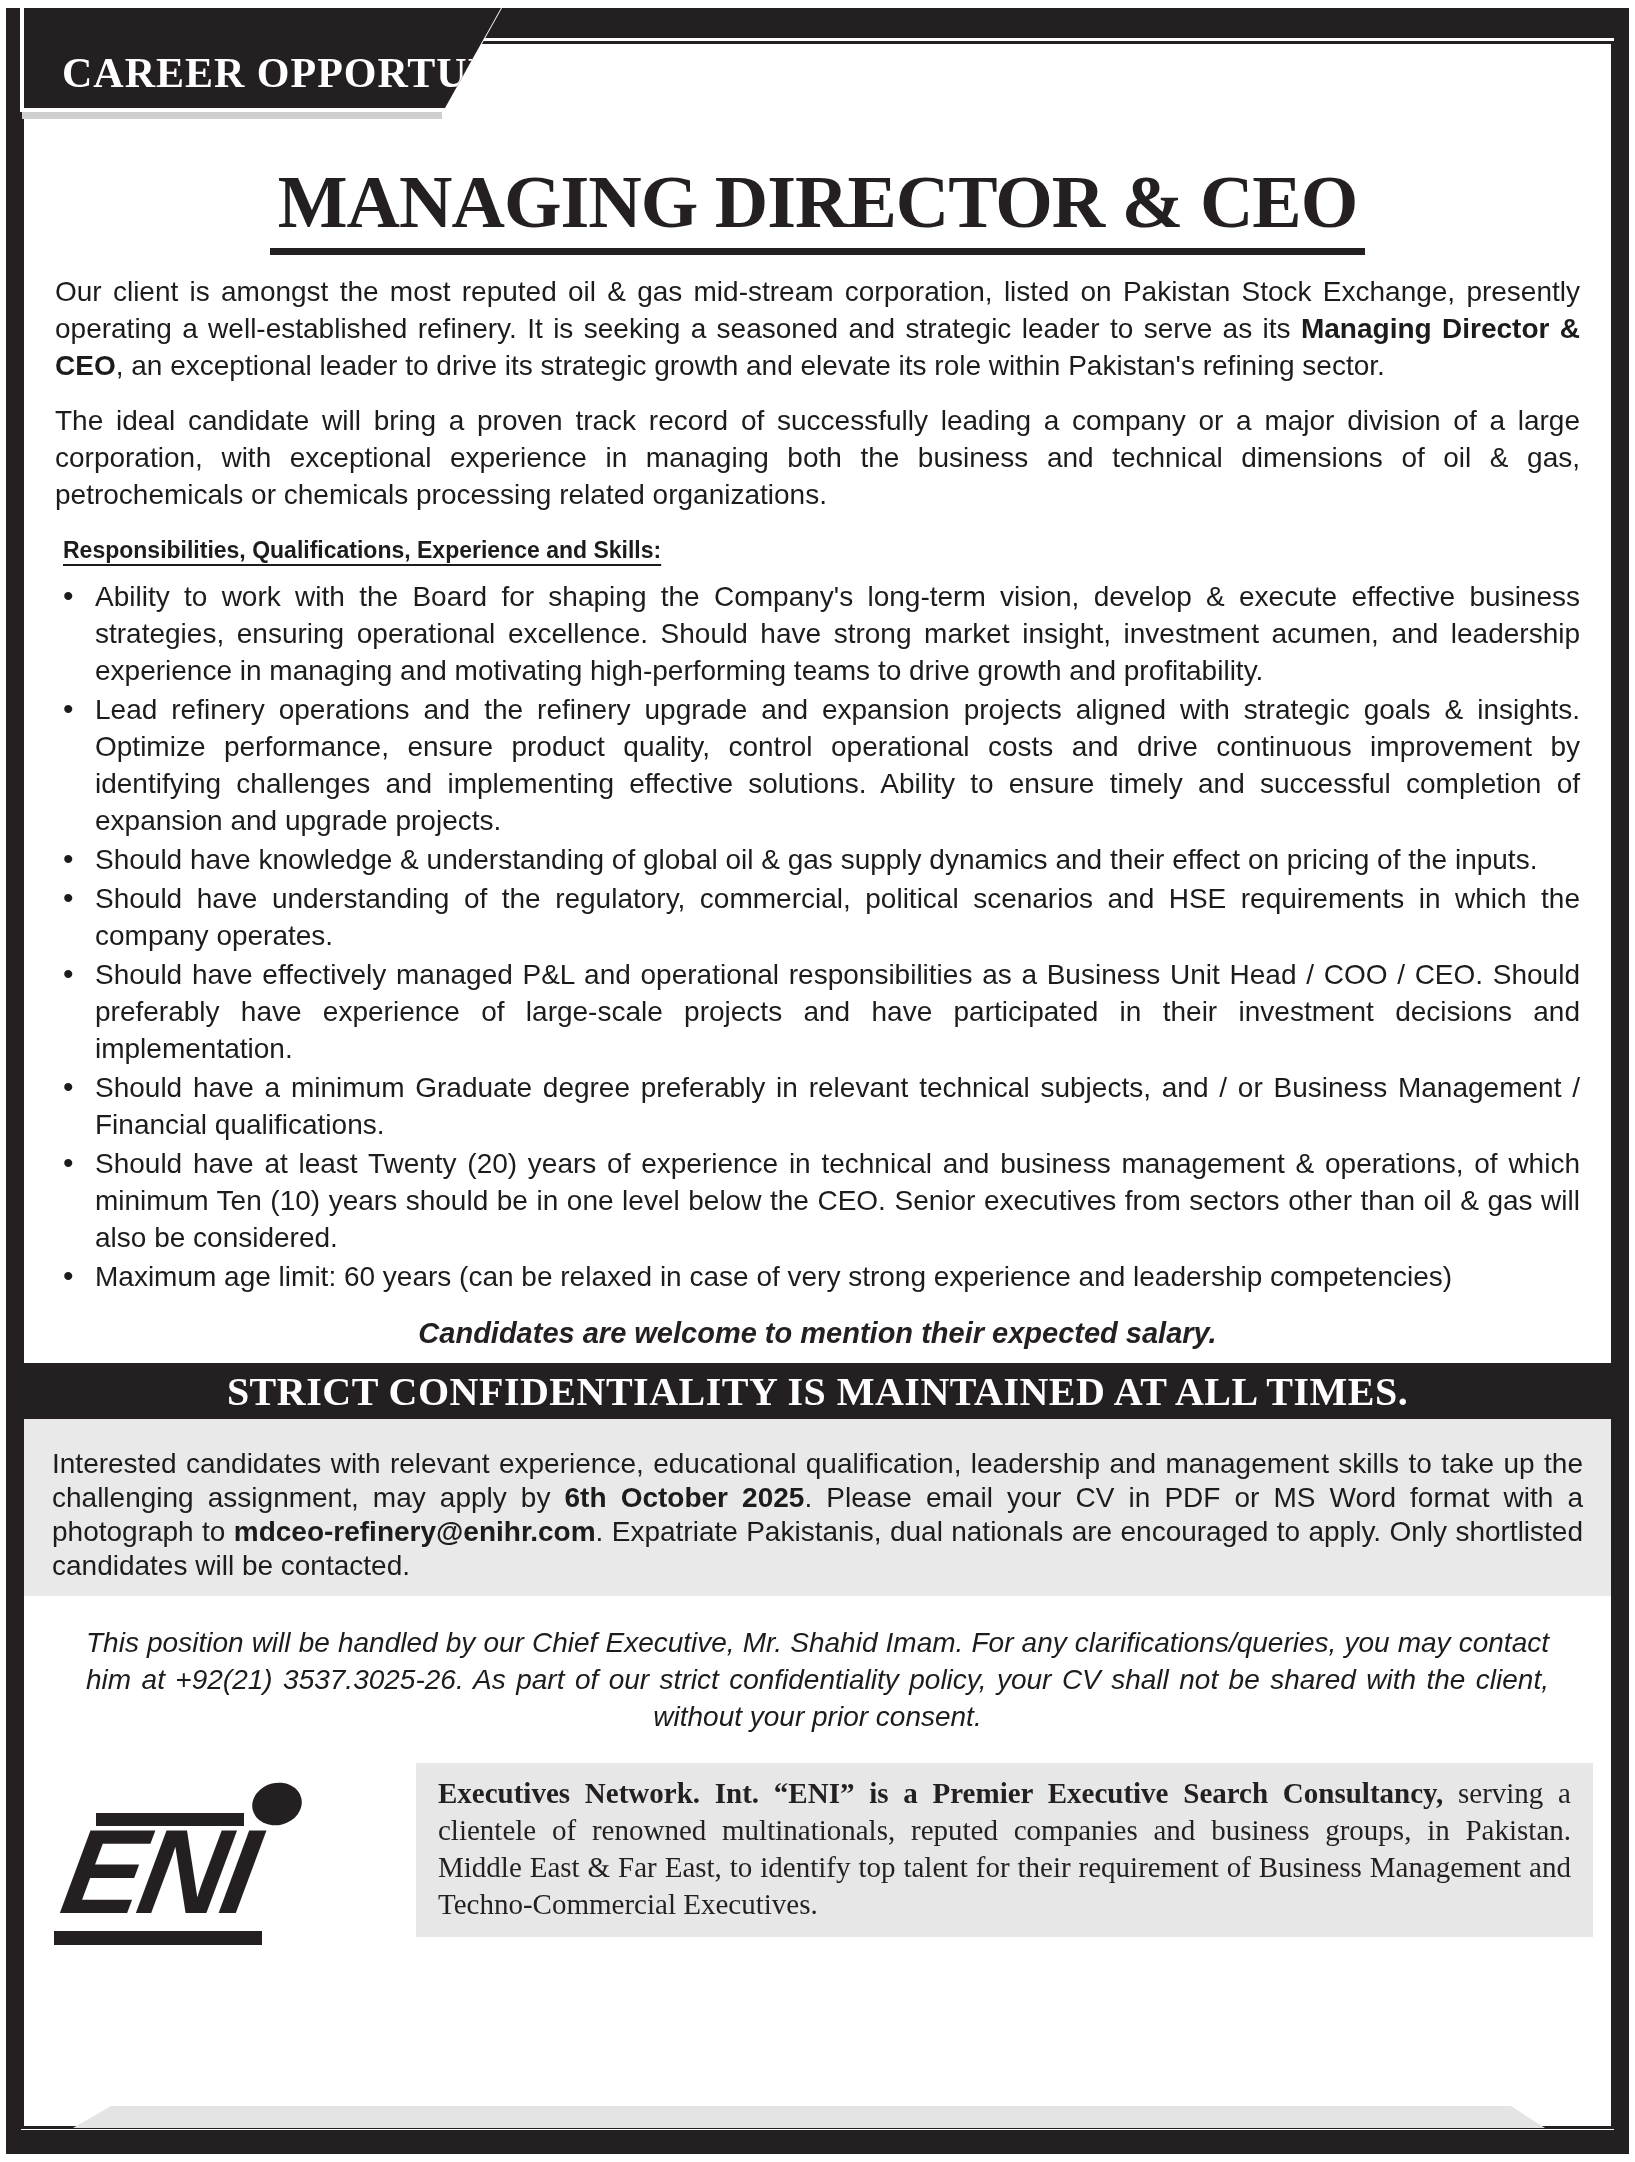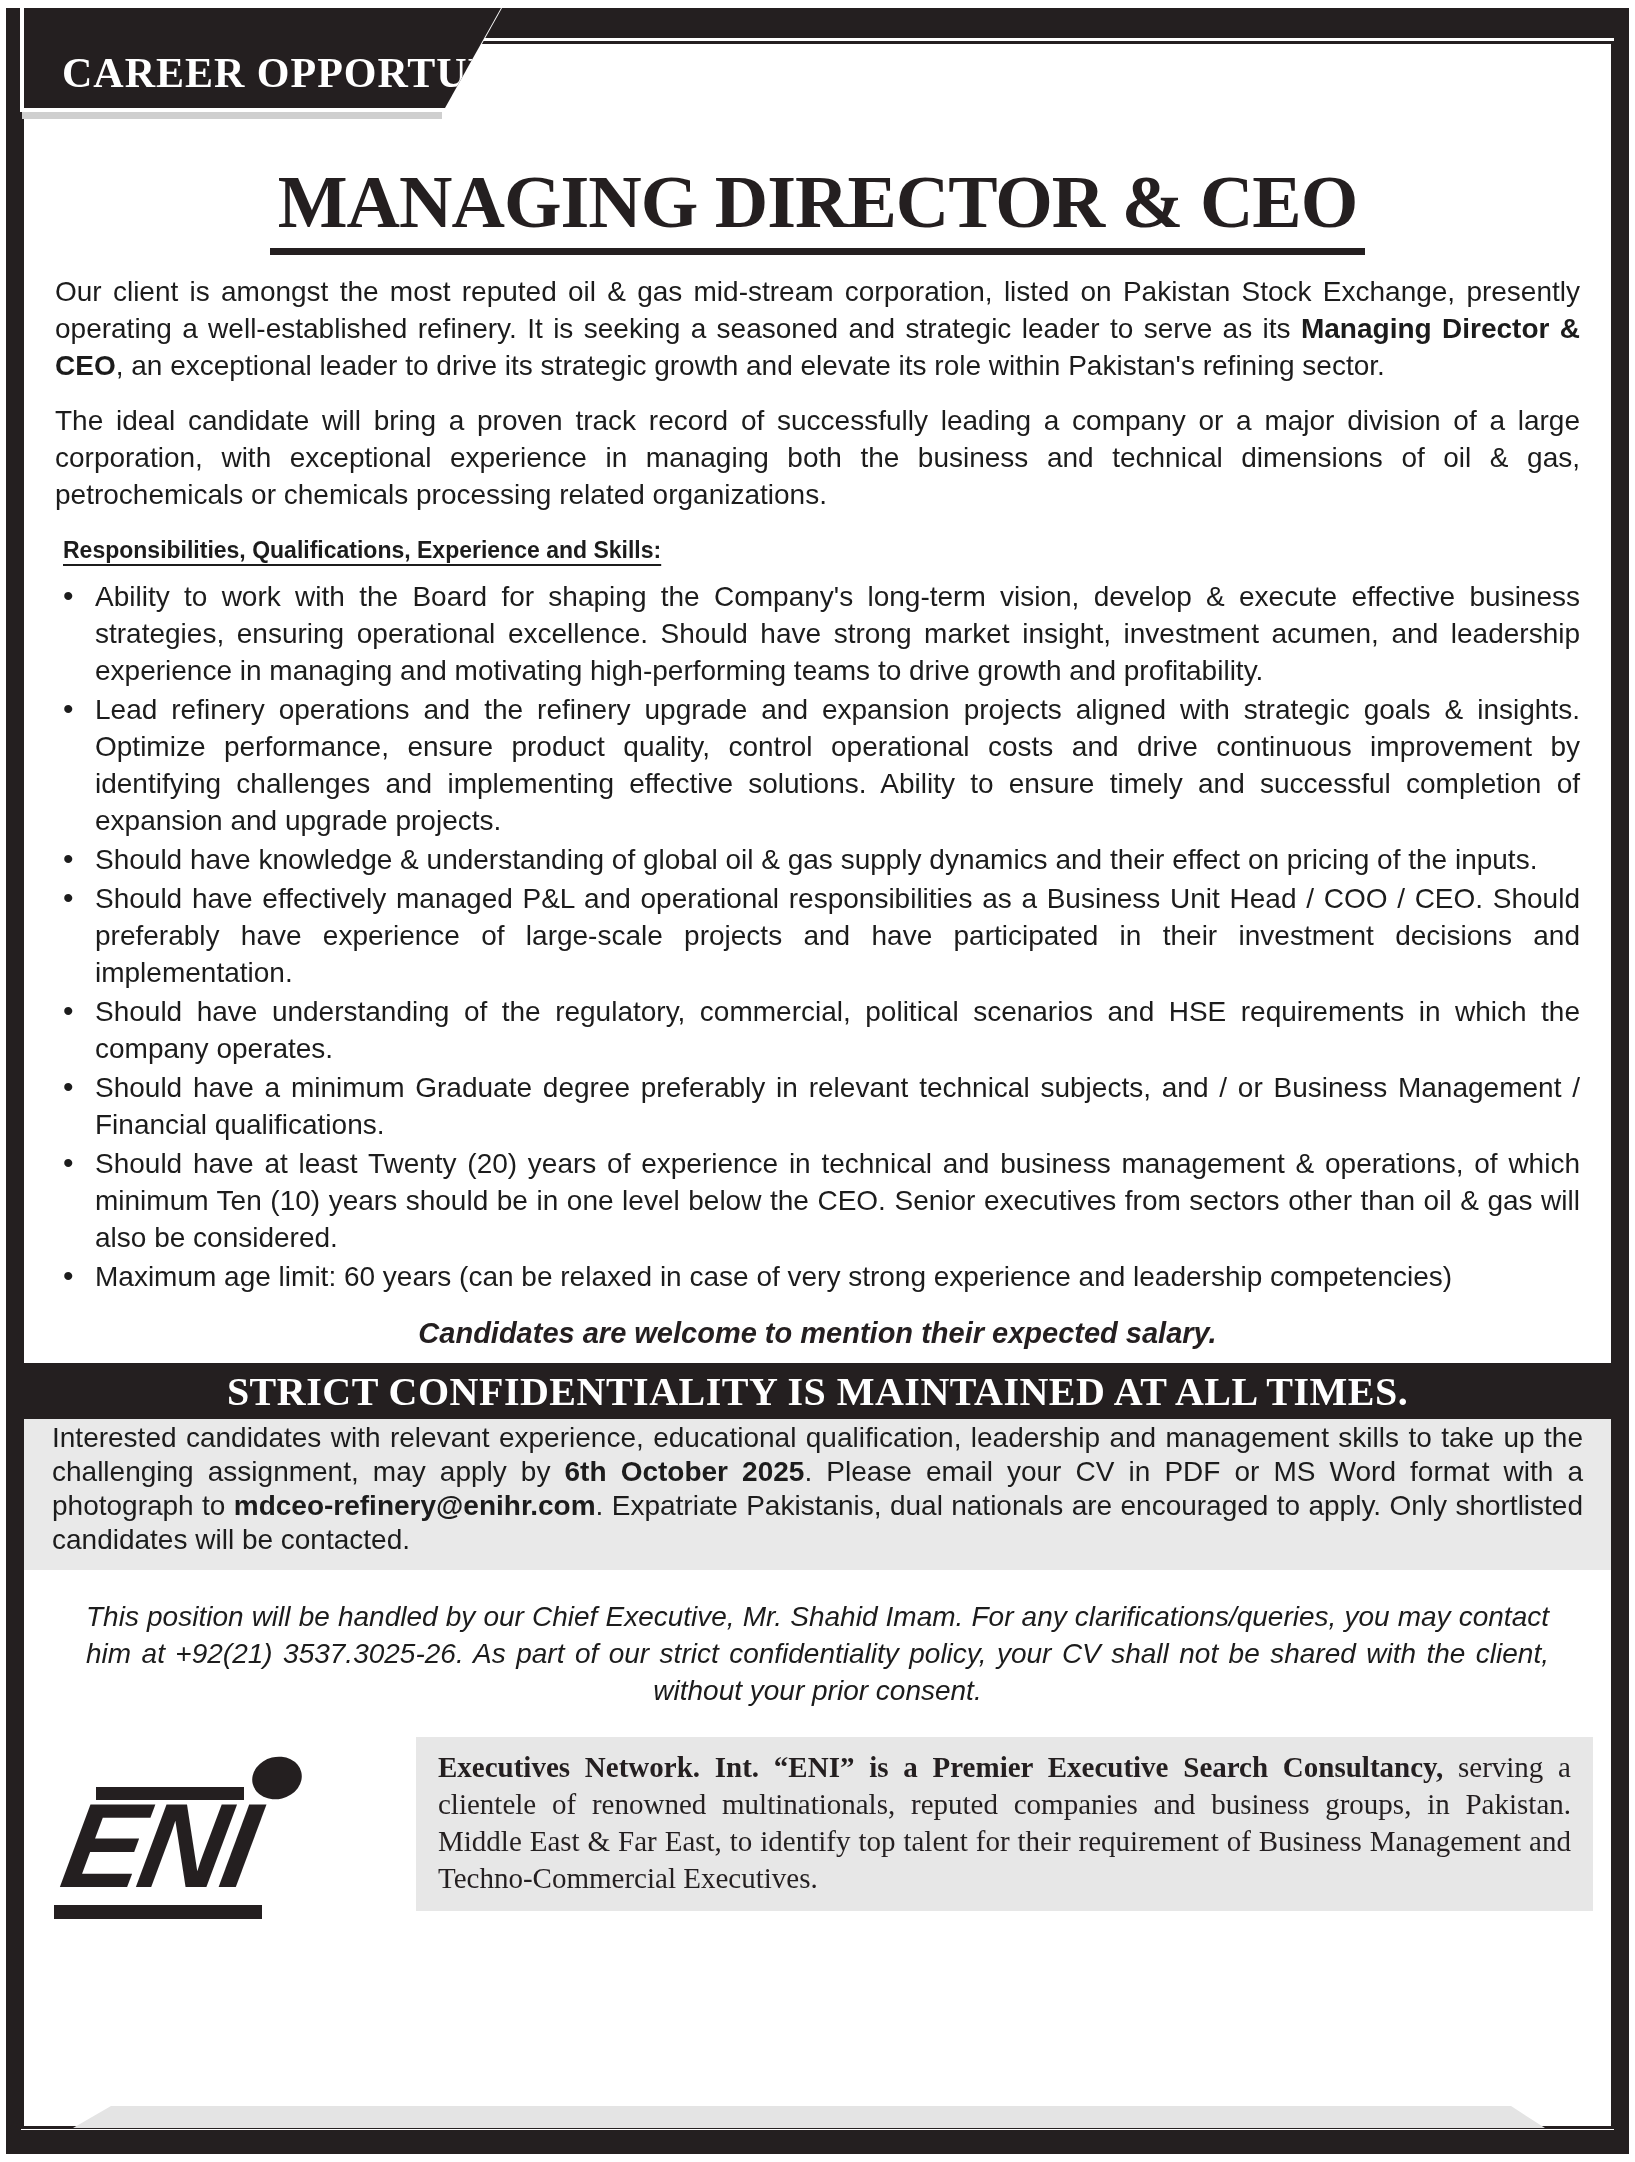--- a/index.html
+++ b/index.html
@@ -68,21 +68,21 @@
   .strict-bar {
     margin-top:12px; background:#241f20; height:56px;
     display:flex; align-items:center; justify-content:center;
   }
   .strict-bar span {
     color:#fff; font-family:"Liberation Serif", serif; font-weight:bold;
     font-size:40px; letter-spacing:0.5px; white-space:nowrap;
   }
 
   .apply-box {
-    background:#e9e9e9; padding:2px 28px 13px 28px; text-align:justify;
+    background:#e9e9e9; padding:28px 28px 13px 28px; text-align:justify;
     font-size:28px; line-height:34px;
   }
   .apply-box b { font-weight:bold; }
 
   .contact-para {
     padding:0 62px; text-align:justify; text-align-last:center;
     font-size:28px; line-height:37px;font-style:italic;
   }
 
   .footer-row { display:flex; margin-top:12px; padding:0 18px 0 30px; }
@@ -138,22 +138,22 @@
     <div class="body-pad">
       <p class="para"><span>Our client is amongst the most reputed oil &amp; gas mid-stream corporation, listed on Pakistan Stock Exchange, presently operating a well-established refinery. It is seeking a seasoned and strategic leader to serve as its </span><b>Managing Director &amp; CEO</b><span>, an exceptional leader to drive its strategic growth and elevate its role within Pakistan's refining sector.</span></p>
       <p class="para">The ideal candidate will bring a proven track record of successfully leading a company or a major division of a large corporation, with exceptional experience in managing both the business and technical dimensions of oil &amp; gas, petrochemicals or chemicals processing related organizations.</p>
 
       <div class="section-heading">Responsibilities, Qualifications, Experience and Skills:</div>
 
       <ul class="bullets">
           <li>Ability to work with the Board for shaping the Company's long-term vision, develop &amp; execute effective business strategies, ensuring operational excellence. Should have strong market insight, investment acumen, and leadership experience in managing and motivating high-performing teams to drive growth and profitability.</li>
           <li>Lead refinery operations and the refinery upgrade and expansion projects aligned with strategic goals &amp; insights. Optimize performance, ensure product quality, control operational costs and drive continuous improvement by identifying challenges and implementing effective solutions. Ability to ensure timely and successful completion of expansion and upgrade projects.</li>
           <li>Should have knowledge &amp; understanding of global oil &amp; gas supply dynamics and their effect on pricing of the inputs.</li>
+          <li>Should have understanding of the regulatory, commercial, political scenarios and HSE requirements in which the company operates.</li>
           <li>Should have effectively managed P&amp;L and operational responsibilities as a Business Unit Head / COO / CEO. Should preferably have experience of large-scale projects and have participated in their investment decisions and implementation.</li>
-          <li>Should have understanding of the regulatory, commercial, political scenarios and HSE requirements in which the company operates.</li>
           <li>Should have a minimum Graduate degree preferably in relevant technical subjects, and / or Business Management / Financial qualifications.</li>
           <li>Should have at least Twenty (20) years of experience in technical and business management &amp; operations, of which minimum Ten (10) years should be in one level below the CEO. Senior executives from sectors other than oil &amp; gas will also be considered.</li>
           <li>Maximum age limit: 60 years (can be relaxed in case of very strong experience and leadership competencies)</li>
         </ul>
 
       <div class="contract-note">
           <div>Candidates are welcome to mention their expected salary.</div>
         </div>
     </div>
 

